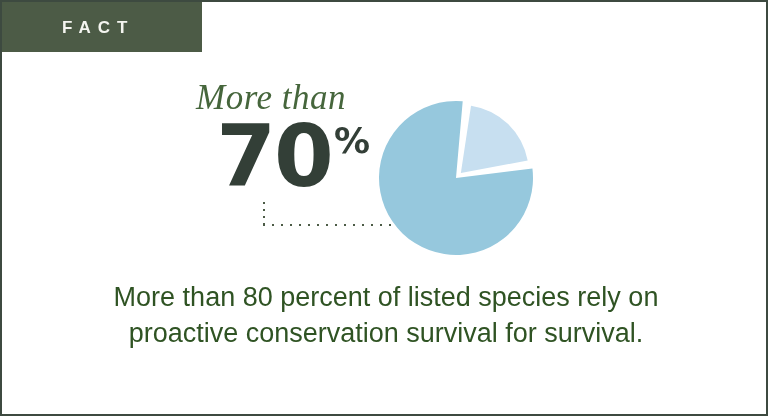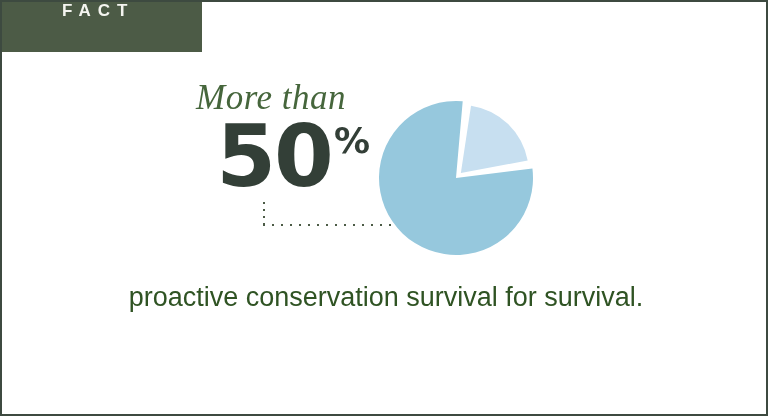--- a/index.html
+++ b/index.html
@@ -23,21 +23,21 @@
 
   
   #fact-banner {
     position: absolute;
     left: 0px;
     top: 0px;
     width: 200px;
     height: 50px;
     background: #4c5b46;
     display: flex;
-    align-items: flex-start;
+    align-items: center;
     z-index: 5;
   }
   #fact-banner .fact-label {
     color: #f4f5f0;
     font-family: "Liberation Sans", sans-serif;
     font-size: 17px;
     font-weight: bold;
     letter-spacing: 7px;
     padding-left: 60px;
     line-height: 1;
@@ -142,36 +142,37 @@
 
 <div id="card">
 
   <div id="fact-banner">
     <span class="fact-label">FACT</span>
   </div>
 
   <div id="stat-block">
     <div id="more-than">More than</div>
     <div id="big-number-row">
-      <span id="big-number">50</span>
+      <span id="big-number">70</span>
       <span id="percent-sign">%</span>
     </div>
   </div>
 
   <div id="leader">
     <div class="leader-vert"></div>
     <div class="leader-horiz"></div>
   </div>
 
   <div id="pie-wrap">
     <svg id="pie-svg" width="176" height="176" viewBox="0 0 176 176">
 
       <path id="slice-major" fill="#96c8dd" d="M 88.00 88.00 L 164.43 78.62 A 77 77 0 1 1 94.71 11.29 Z"></path>
 
       <path id="slice-minor" fill="#c7dff0" d="M 92.86 82.96 L 103.03 15.73 A 68 68 0 0 1 159.70 70.46 Z"></path>
     </svg>
   </div>
 
   <div id="caption">
+    <div>More than 80 percent of listed species rely on</div>
     <div>proactive conservation survival for survival.</div>
   </div>
 
 </div>
 
 </body></html>

